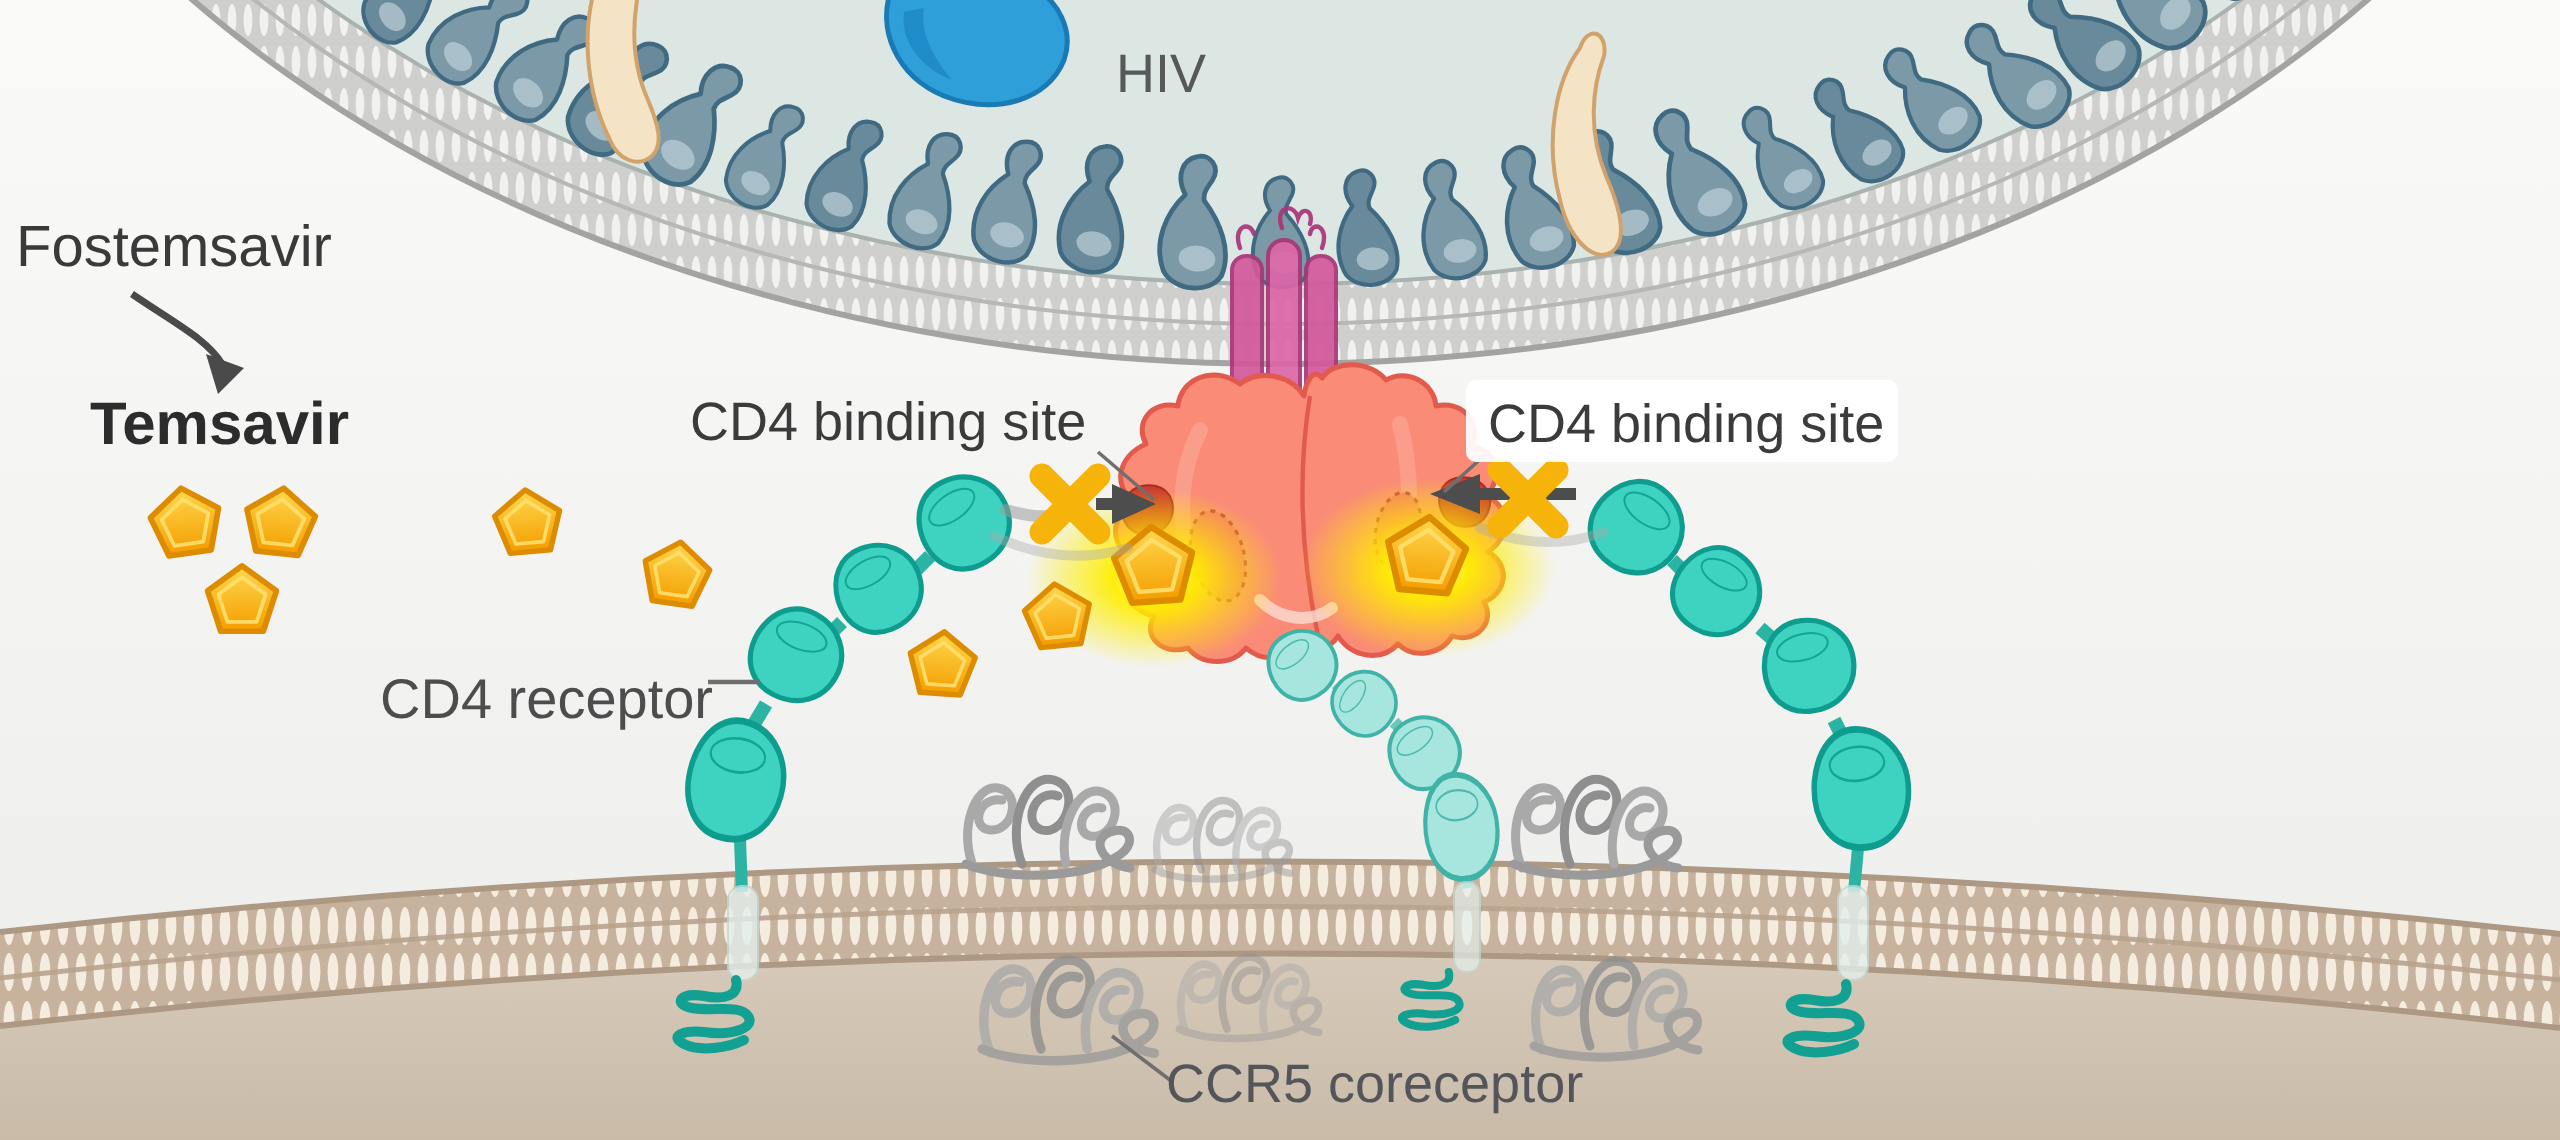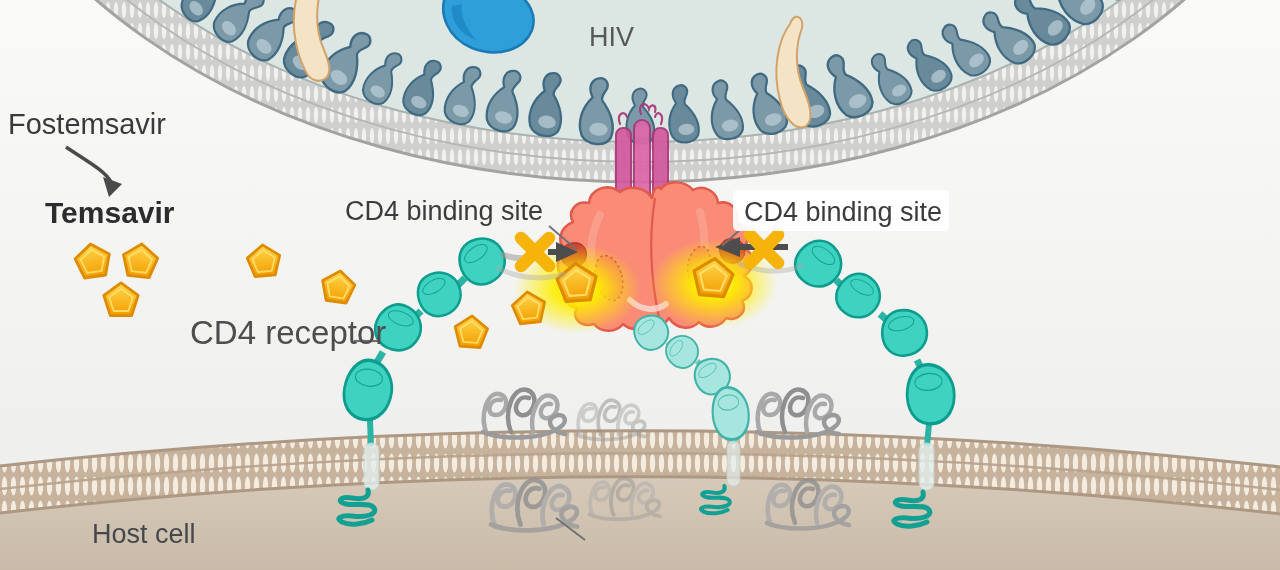--- a/index.html
+++ b/index.html
@@ -6,26 +6,26 @@
   body{
     width:1280px;height:570px;overflow:hidden;position:relative;
     font-family:"Liberation Sans", sans-serif;
     background:linear-gradient(180deg,#fafaf9 0%,#f4f4f3 45%,#efefee 78%);
   }
   #stage{position:absolute;left:0;top:0;width:1280px;height:570px;}
   svg.scene{position:absolute;left:0;top:0;}
   .lbl{position:absolute;color:#4a4a4a;white-space:nowrap;line-height:1.05;}
   .lbl-fostemsavir{left:8px;top:109px;font-size:29px;color:#3a3a3a;}
   .lbl-temsavir{left:45px;top:197px;font-size:30px;font-weight:bold;color:#2c2c2c;}
-  .lbl-hiv{left:589px;top:23px;font-size:27px;color:#57585a;}
+  .lbl-hiv{left:558px;top:23px;font-size:27px;color:#57585a;}
   .lbl-bind-left{left:345px;top:197px;font-size:27px;color:#3b3b3b;}
   .bind-right-box{position:absolute;left:733px;top:190px;width:216px;height:41px;
     background:rgba(255,255,255,0.93);border-radius:5px;}
   .lbl-bind-right{left:744px;top:198px;font-size:27px;color:#3b3b3b;}
-  .lbl-cd4rec{left:190px;top:316px;font-size:33px;color:#4d4d4d;}
+  .lbl-cd4rec{left:190px;top:335px;font-size:28px;color:#4d4d4d;}
   .lbl-hostcell{left:92px;top:520px;font-size:27px;color:#45484d;}
   .lbl-ccr5{left:583px;top:528px;font-size:27px;color:#53555a;}
 </style>
 </head>
 <body>
 
 <div id="stage">
 <svg class="scene" width="1280" height="570" viewBox="0 0 1280 570">
   <defs>
     <pattern id="vmemb" width="8" height="42" patternUnits="userSpaceOnUse">
@@ -246,14 +246,14 @@
   </g>
 </svg>
 
 <div class="lbl lbl-temsavir">Temsavir</div>
 <div class="lbl lbl-fostemsavir">Fostemsavir</div>
 <div class="lbl lbl-hiv">HIV</div>
 <div class="lbl lbl-bind-left">CD4 binding site</div>
 <div class="bind-right-box"></div>
 <div class="lbl lbl-bind-right">CD4 binding site</div>
 <div class="lbl lbl-cd4rec">CD4 receptor</div>
-<div class="lbl lbl-hostcell">Host cell</div>
+<div class="lbl lbl-ccr5">CCR5 coreceptor</div>
 </div>
 
 </body></html>

